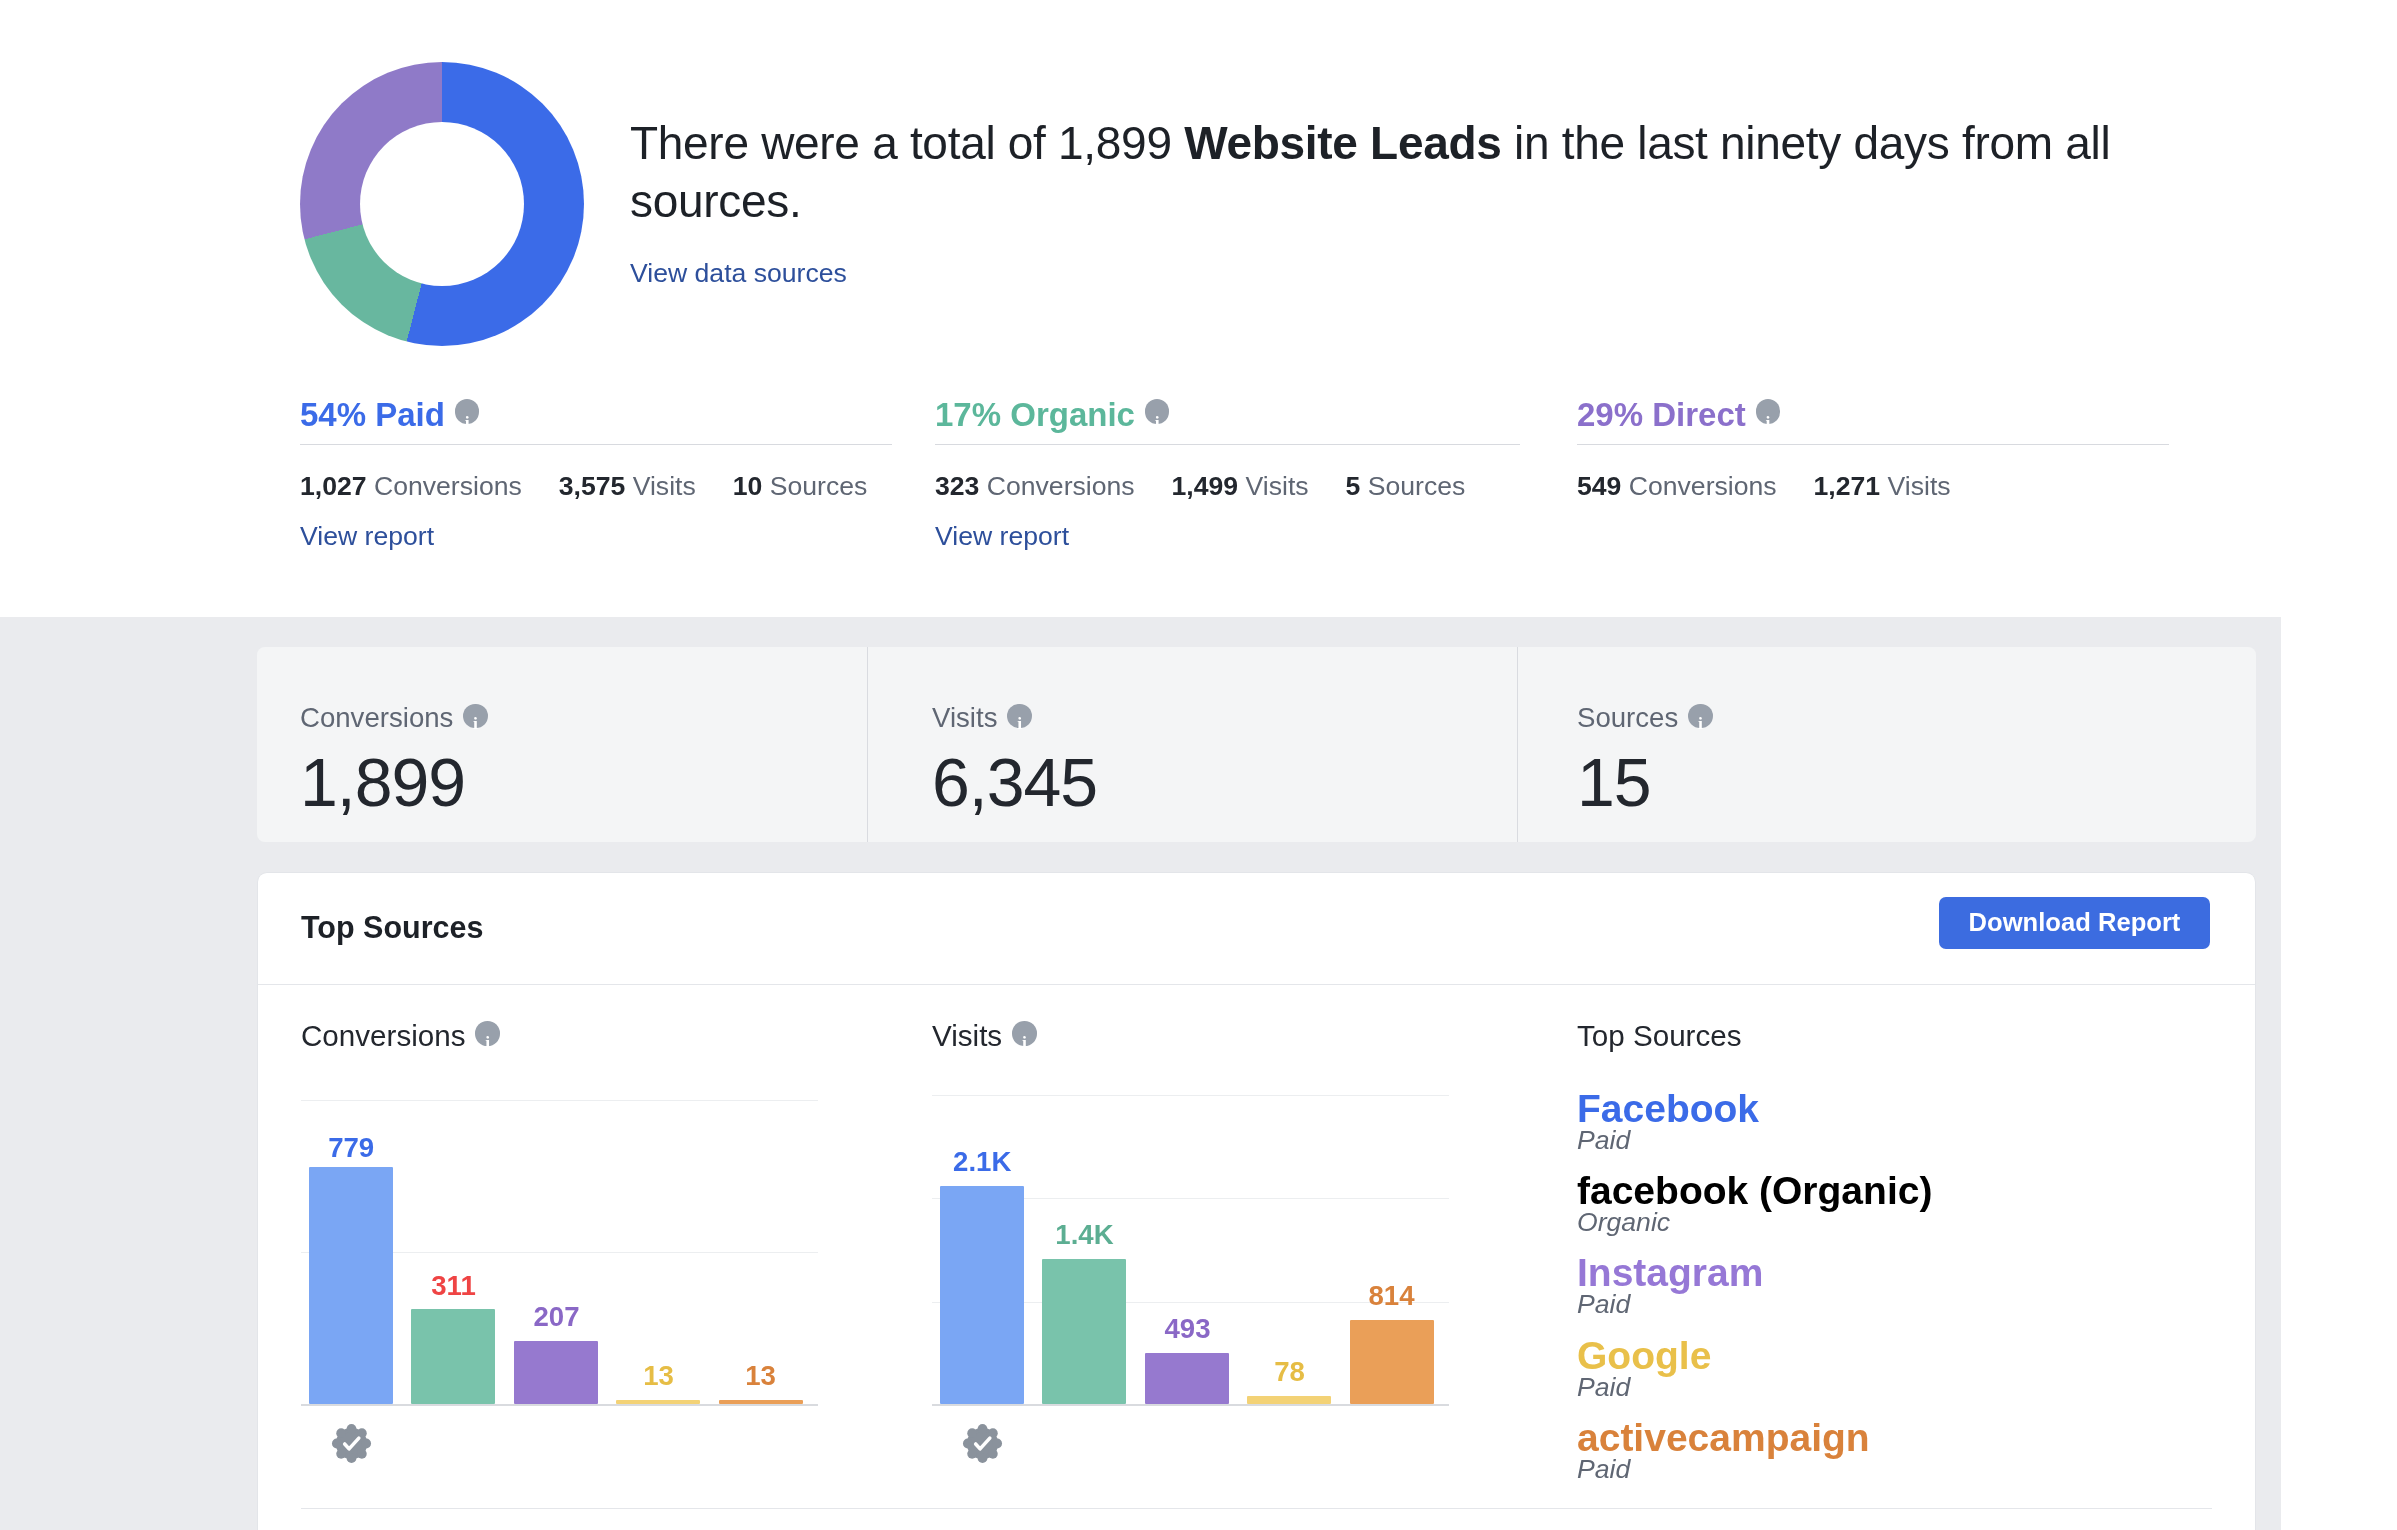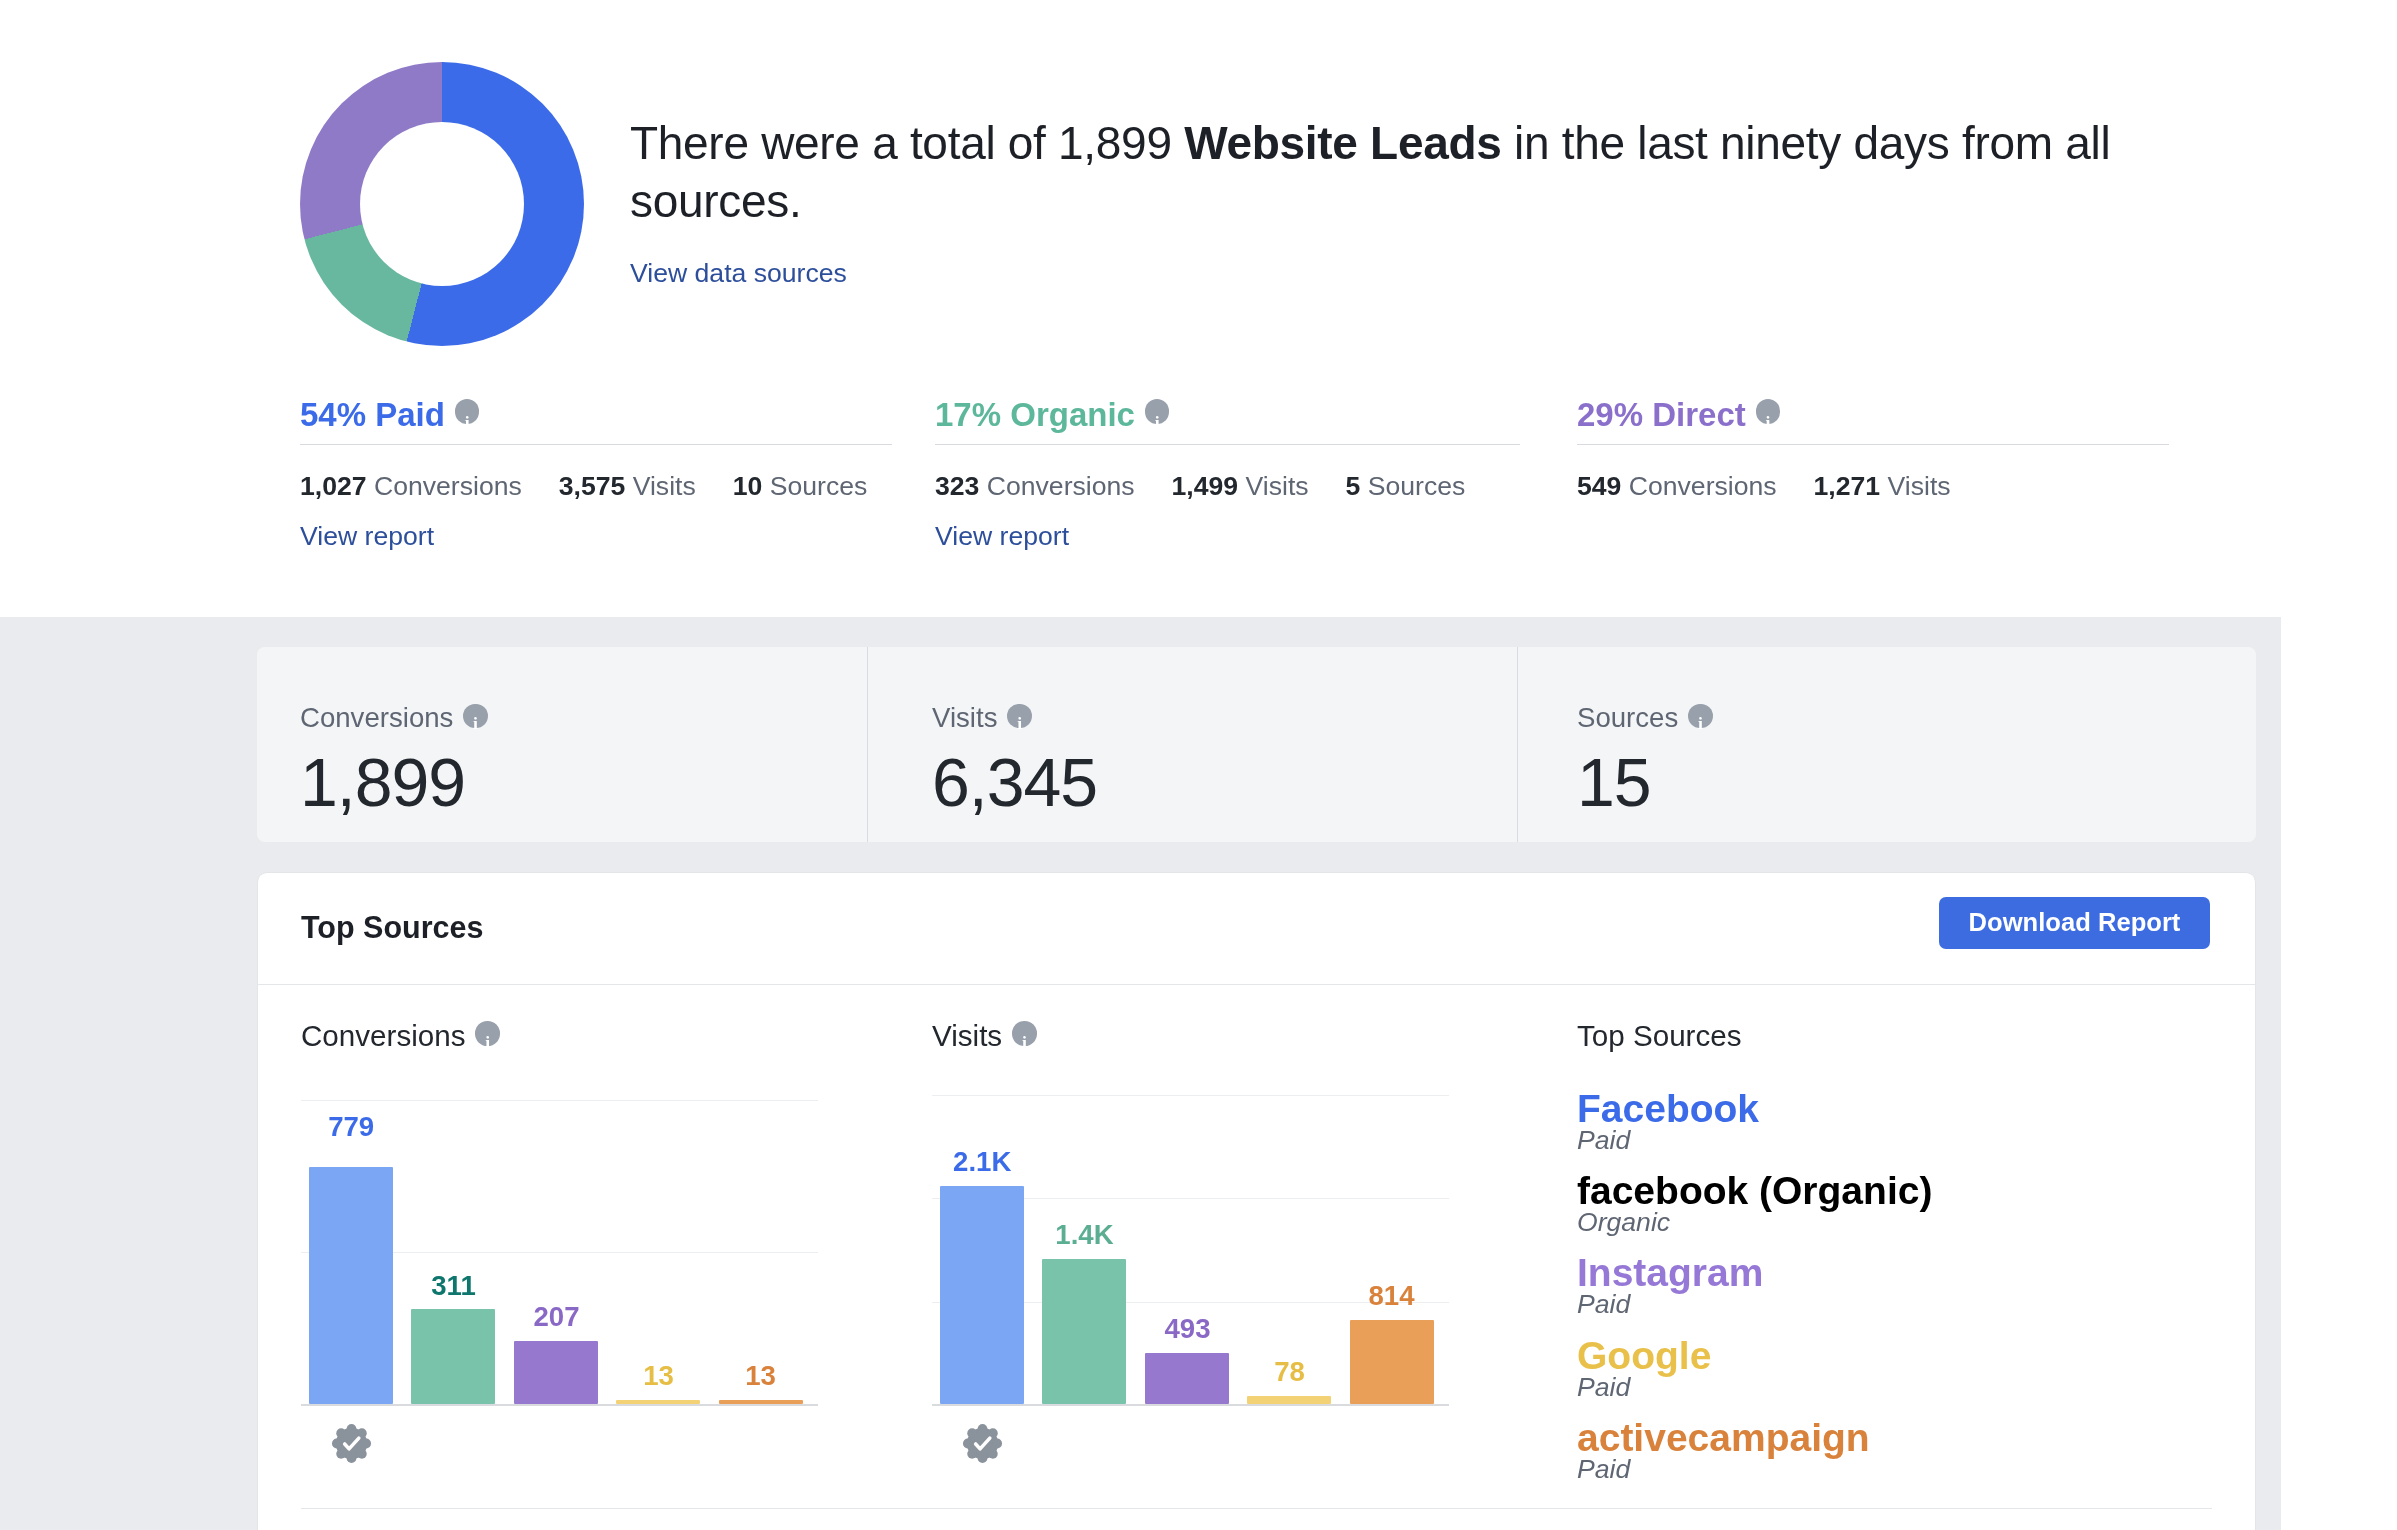--- a/index.html
+++ b/index.html
@@ -134,23 +134,23 @@
       </div>
       <div class="sc-divider"></div>
 
       <div class="chart" style="left:43px;">
         <div class="chart-title" style="left:0;"><span>Conversions</span><span class="info-icon"></span></div>
         <div class="plot" id="plot-0" style="left:0; top:228px; height:305px;">
             <div class="gridline" style="bottom: 153px;"></div>
             <div class="gridline" style="bottom: 305px;"></div>
             <div class="baseline"></div>
             <div class="bar" style="left: 7.9px; height: 237px; background: rgb(122, 166, 244);"></div>
-            <div class="bar-label" style="left: -11.3px; bottom: 263px; color: rgb(59, 107, 232);">779</div>
+            <div class="bar-label" style="left: -11.3px; bottom: 242px; color: rgb(59, 107, 232);">779</div>
             <div class="bar" style="left: 110px; height: 95px; background: rgb(121, 195, 171);"></div>
-            <div class="bar-label" style="left: 91px; bottom: 104px; color: #0f766e;">311</div>
+            <div class="bar-label" style="left: 91px; bottom: 104px; color: #ef4444;">311</div>
             <div class="bar" style="left: 213px; height: 63px; background: rgb(150, 121, 207);"></div>
             <div class="bar-label" style="left: 194px; bottom: 73px; color: rgb(138, 104, 198);">207</div>
             <div class="bar" style="left: 315px; height: 3.9px; background: rgb(243, 210, 118);"></div>
             <div class="bar-label" style="left: 296px; bottom: 13.8px; color: rgb(230, 189, 69);">13</div>
             <div class="bar" style="left: 418px; height: 3.9px; background: rgb(234, 159, 88);"></div>
             <div class="bar-label" style="left: 398px; bottom: 13.8px; color: rgb(217, 130, 59);">13</div>
           </div>
         <span class="badge" style="left:28.6px;">
           <svg width="43" height="43" viewBox="-22 -22 44 44">
             <g fill="#8a929c">

